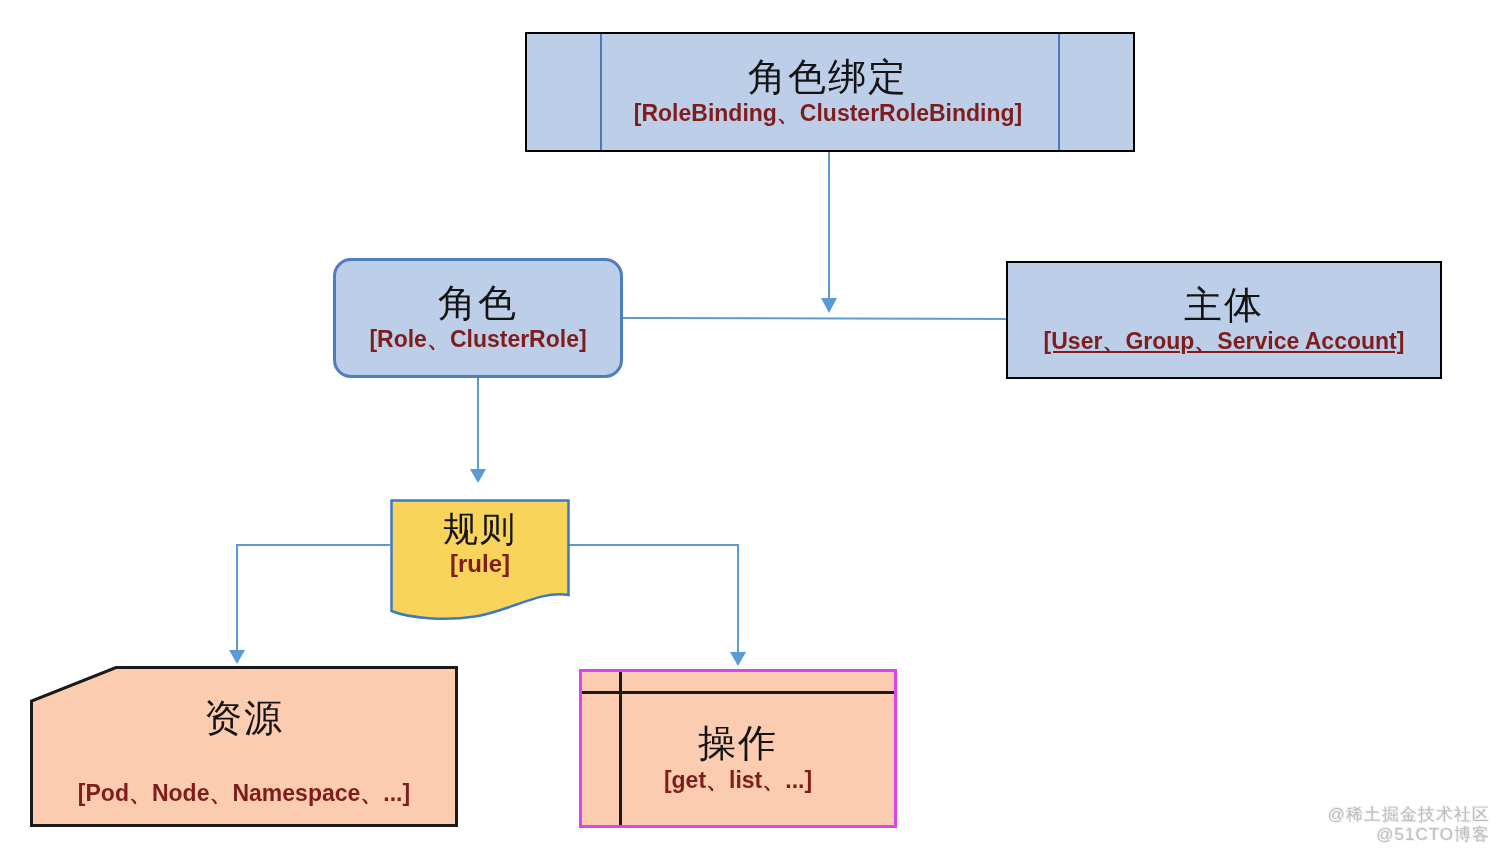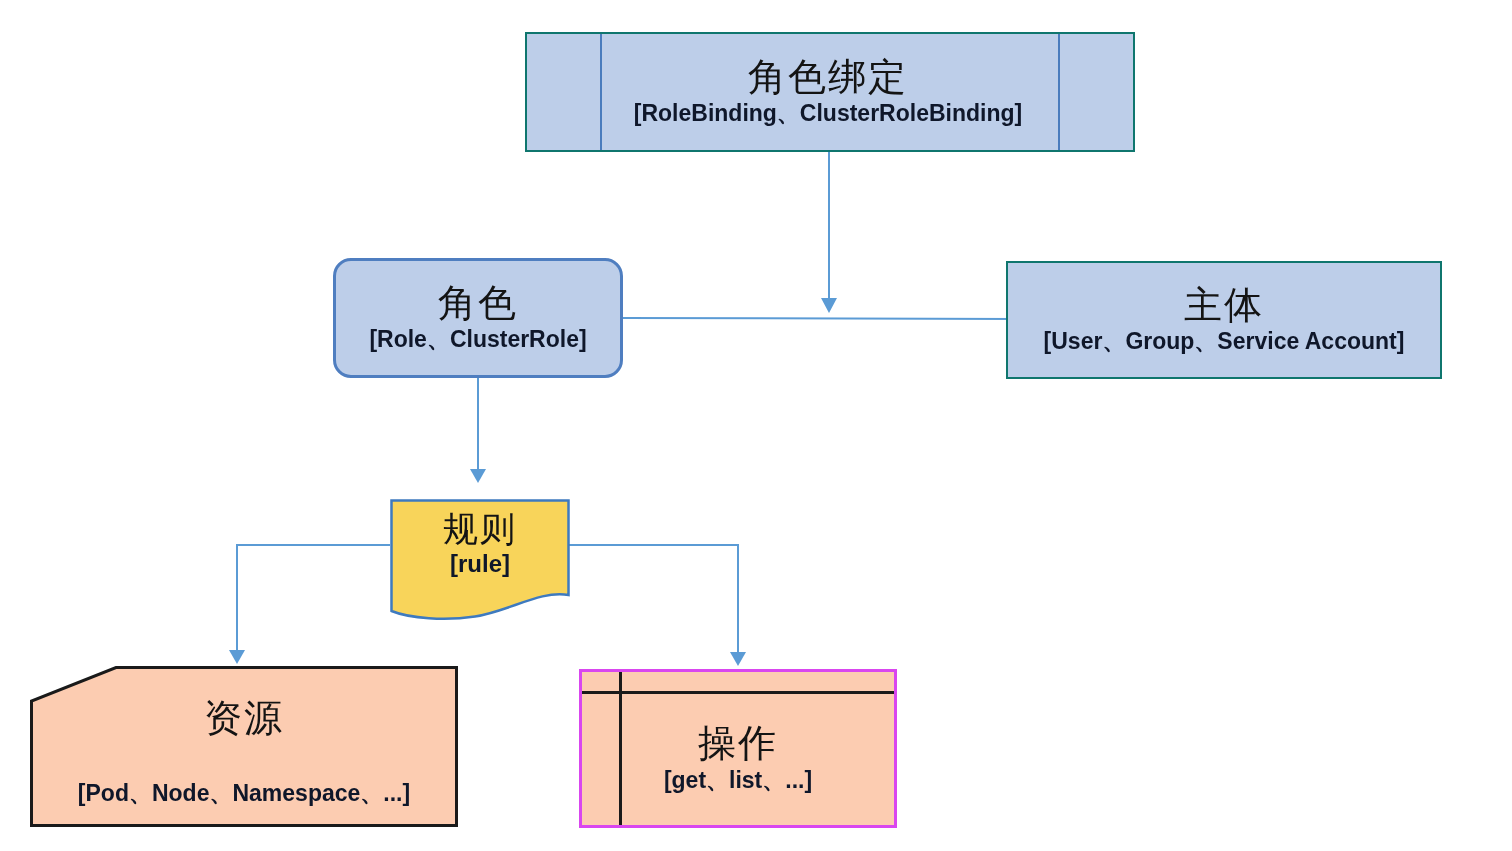--- a/index.html
+++ b/index.html
@@ -7,51 +7,51 @@
     position:relative;
     width:1512px;height:851px;
     background:#ffffff;
     overflow:hidden;
     font-family:"Liberation Sans","DejaVu Sans",sans-serif;
     color:#1a1a1a;
   }
   .node{position:absolute;box-sizing:border-box;}
   .blue-box{
     background:#bdcee9;
-    border:2px solid #0f766e;
+    border:2px solid #000000;
   }
   .node .content{
     position:absolute;inset:0;
     display:flex;flex-direction:column;
     align-items:center;justify-content:center;
     text-align:center;
   }
   .title{
     font-size:38px;
     line-height:1.15;
     color:#141414;
     letter-spacing:2px;
     white-space:nowrap;
   }
   .subtitle{
     font-size:23px;
     font-weight:bold;
     line-height:1.25;
-    color:#0f172a;
+    color:#7f1d1d;
     white-space:nowrap;
   }
   
   .v-divider{
     position:absolute;top:0;bottom:0;width:2px;
     background:#4a7cbd;
   }
   
   #node-role{border-radius:18px;border-width:3px;border-color:#4f7ec0;}
   
-  #node-subject .subtitle{}
+  #node-subject .subtitle{text-decoration:underline;}
   
   #node-rule .content{justify-content:flex-start;padding-top:10px;}
   #node-rule .title{font-size:35px;}
   #node-rule .subtitle{font-size:24px;}
   
   #node-operation{
     background:#fcccb1;
     border:3px solid #d946ef;
   }
   #node-operation .content{padding-top:20px;}
@@ -147,14 +147,18 @@
 
   <div class="node" id="node-operation" style="left:579px;top:669px;width:318px;height:159px;">
     <div class="op-hline"></div>
     <div class="op-vline"></div>
     <div class="content">
       <div class="title">操作</div>
       <div class="subtitle">[get、list、...]</div>
     </div>
   </div>
 
+  <div id="watermark">
+    <div>@稀土掘金技术社区</div>
+    <div>@51CTO博客</div>
+  </div>
 
 </div>
 
 </body></html>

